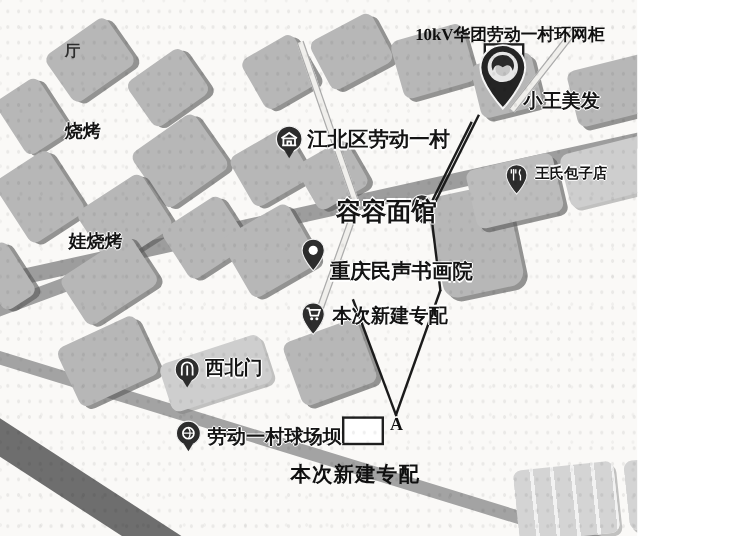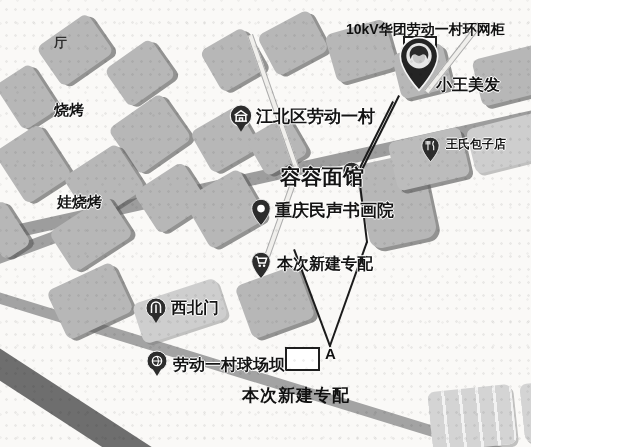--- a/index.html
+++ b/index.html
@@ -1,17 +1,17 @@
 <!DOCTYPE html>
 <html><head>
 <meta charset="utf-8">
 <style>
   html,body{margin:0;padding:0;background:#ffffff;}
   .page{position:relative;width:531px;height:447px;background:#faf9f7;overflow:hidden;
-        font-family:Liberation Sans, sans-serif;text-align:right;}
+        font-family:Liberation Serif, serif;text-align:right;}
   .road{position:absolute;transform-origin:0 0;z-index:1;}
   .bldg{position:absolute;background:#b7b7b7;border-radius:7px;z-index:2;
         box-shadow:3px 4px 0 rgba(92,92,92,.65);}
   .bldg.light{background:#cecece;box-shadow:2px 3px 0 rgba(125,125,125,.45);}
   .bldg.striped{background:repeating-linear-gradient(90deg,#d4d4d4 0 14px,#f2f2f2 14px 17px);}
   .street{position:absolute;transform-origin:0 0;height:4px;background:#f0efec;
           border-top:1px solid #ababab;border-bottom:1px solid #ababab;z-index:2;}
   .lline{position:absolute;transform-origin:0 0;height:1.5px;background:#1b1b1b;z-index:6;}
   .rectsym{position:absolute;border:2px solid #1f1f1f;background:#ffffff;z-index:6;}
   .marker{position:absolute;z-index:7;line-height:0;}
@@ -157,21 +157,21 @@
       <circle cx="12" cy="11" r="4.6" fill="none" stroke="#fff" stroke-width="1.4"></circle>
       <path d="M7.4 11h9.2M12 6.4c2 3.1 2 6.1 0 9.2" fill="none" stroke="#fff" stroke-width="1.1"></path>
     </svg>
   </div>
 
   <div class="anno" style="left:346px;top:22px;font-size:14px;font-weight:bold;">10kV华团劳动一村环网柜</div>
   <div class="lbl" style="left:256px;top:108px;font-size:17px;">江北区劳动一村</div>
   <div class="lbl" style="left:436px;top:76px;font-size:16px;">小王美发</div>
   <div class="lbl" style="left:446px;top:138px;font-size:12px;">王氏包子店</div>
   <div class="lbl" style="left:280px;top:165px;font-size:21px;">容容面馆</div>
-  <div class="lbl" style="left:275px;top:202px;font-size:17px;">重庆民声书画院</div>
+  <div class="lbl" style="left:275px;top:218px;font-size:17px;">重庆民声书画院</div>
   <div class="lbl" style="left:277px;top:255px;font-size:16px;">本次新建专配</div>
   <div class="lbl" style="left:171px;top:299px;font-size:16px;">西北门</div>
   <div class="lbl" style="left:173px;top:356px;font-size:16px;">劳动一村球场坝</div>
   <div class="lbl" style="left:57px;top:194px;font-size:15px;">娃烧烤</div>
   <div class="lbl" style="left:54px;top:102px;font-size:15px;">烧烤</div>
   <div class="lbl" style="left:54px;top:36px;font-size:13px;color:#2e2e2e;text-shadow:none;">厅</div>
 
   <div class="anno" style="left:242px;top:387px;font-size:17px;font-weight:600;letter-spacing:1px;">本次新建专配</div>
   <div class="anno" style="left:325px;top:346px;font-size:15px;font-weight:bold;">A</div>
 

